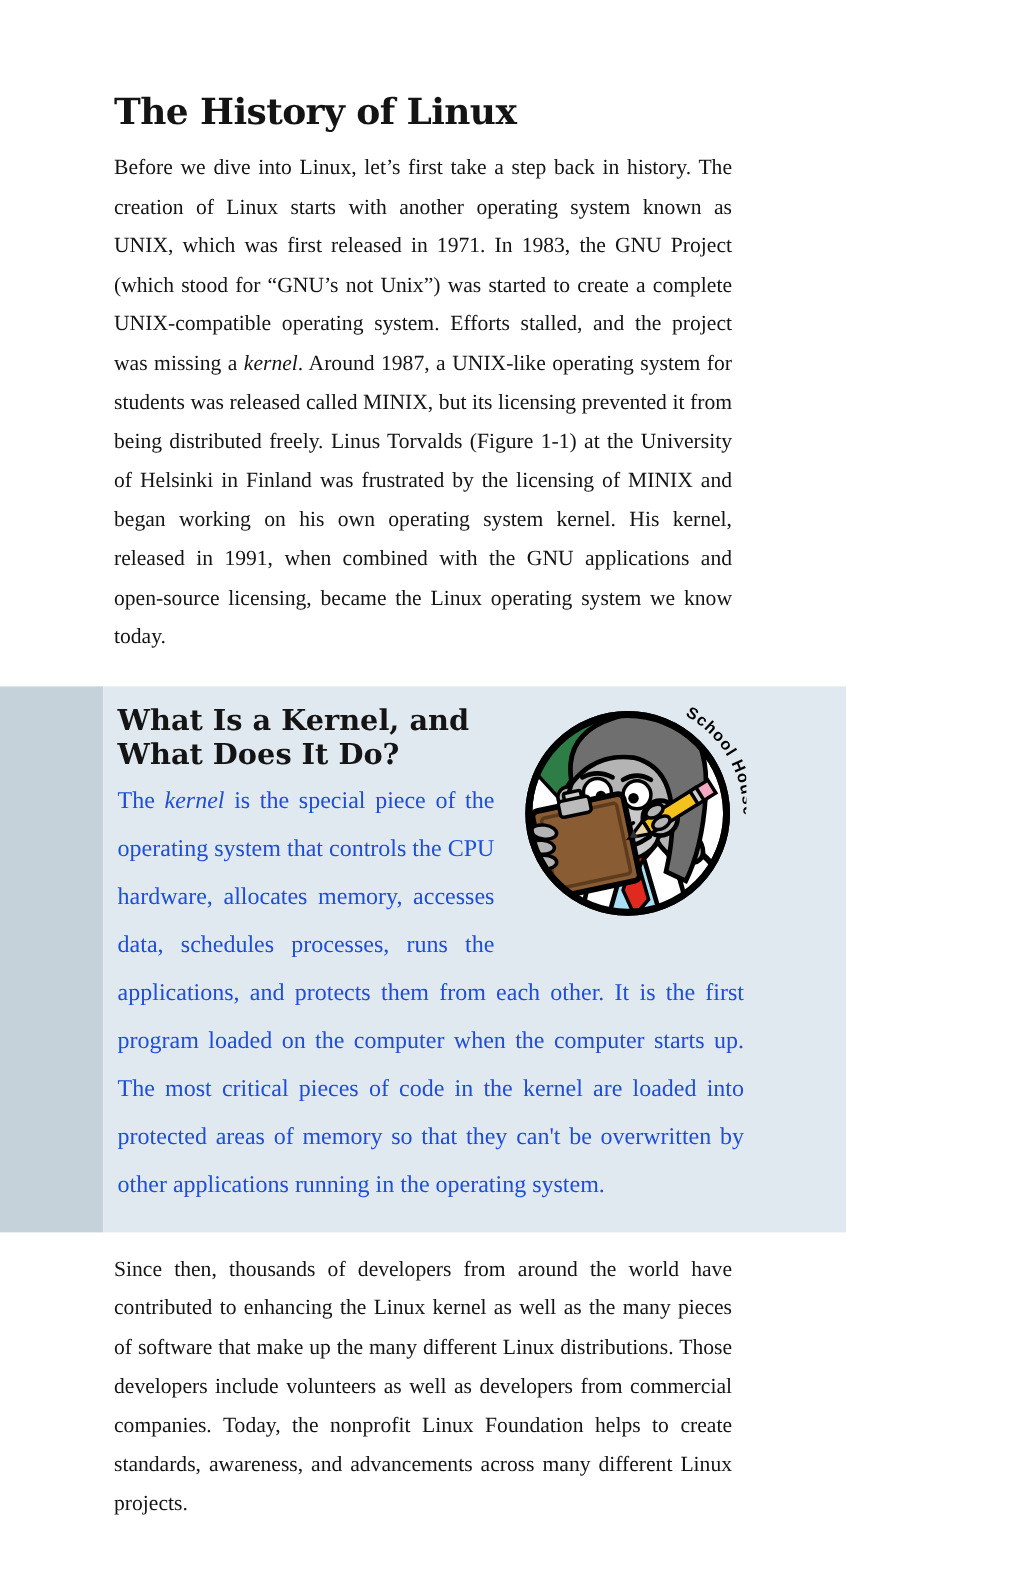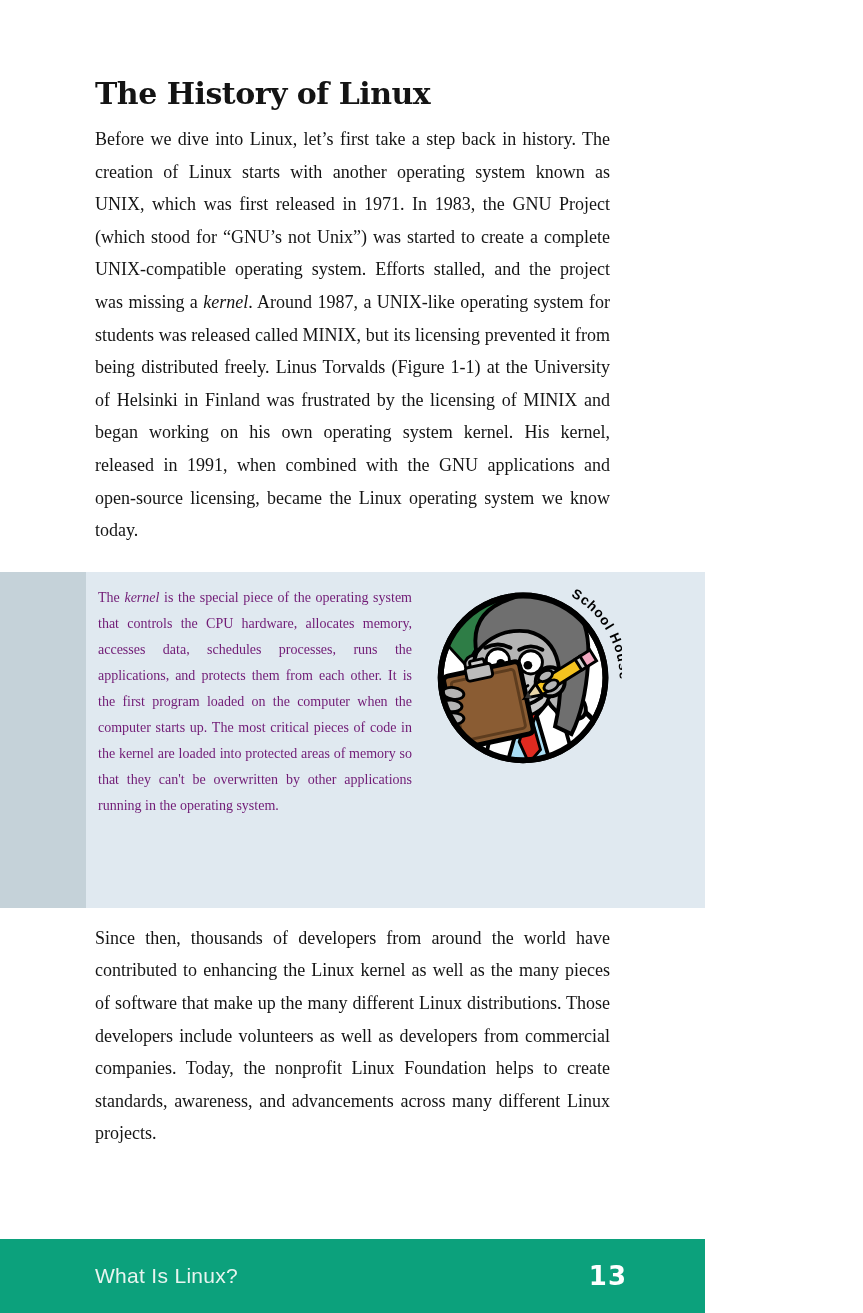--- a/index.html
+++ b/index.html
@@ -47,24 +47,24 @@
   }
   .callout-title {
     margin: 0 0 4px 0;
     font-family: "DejaVu Serif", serif;
     font-weight: 700;
     font-size: 24px;
     color: #141414;
   }
   .callout-text {
     margin: 0;
-    font-size: 14px;
-    line-height: 26px;
+    font-size: 20px;
+    line-height: 40px;
     text-align: justify;
-    color: #701a75;
+    color: #1d4ed8;
   }
   .mascot-logo {
     float: right;
     width: 194px;
     height: 189px;
     margin: -6px -2px 4px 16px;
   }
   .outro-text { margin-top: 14px; }
   .page-footer {
     position: absolute;
@@ -174,24 +174,21 @@
           <ellipse cx="127" cy="110" rx="8" ry="5" transform="rotate(-30 127 110)" fill="#b4b4b4" stroke="#000000" stroke-width="3"></ellipse>
         </g>
 
         <circle cx="98" cy="102" r="85" fill="none" stroke="#000000" stroke-width="6"></circle>
 
         <text font-family="Liberation Sans, sans-serif" font-size="14" font-weight="700" letter-spacing="1" fill="#000000">
           <textPath href="#arcPath" startOffset="3%">School House</textPath>
         </text>
       </svg>
 
+      <h2 class="callout-title">What Is a Kernel, and What Does It Do?</h2>
       <p class="callout-text"><span>The </span><em>kernel</em><span> is the special piece of the operating system that controls the CPU hardware, allocates memory, accesses data, schedules processes, runs the applications, and protects them from each other. It is the first program loaded on the computer when the computer starts up. The most critical pieces of code in the kernel are loaded into protected areas of memory so that they can't be overwritten by other applications running in the operating system.</span></p>
     </div>
   </div>
 
   <p class="body-text outro-text">Since then, thousands of developers from around the world have contributed to enhancing the Linux kernel as well as the many pieces of software that make up the many different Linux distributions. Those developers include volunteers as well as developers from commercial companies. Today, the nonprofit Linux Foundation helps to create standards, awareness, and advancements across many different Linux projects.</p>
 
-  <div class="page-footer">
-    <span class="footer-section">What Is Linux?</span>
-    <span class="footer-page-number">13</span>
-  </div>
 
 </div>
 
 </body></html>

